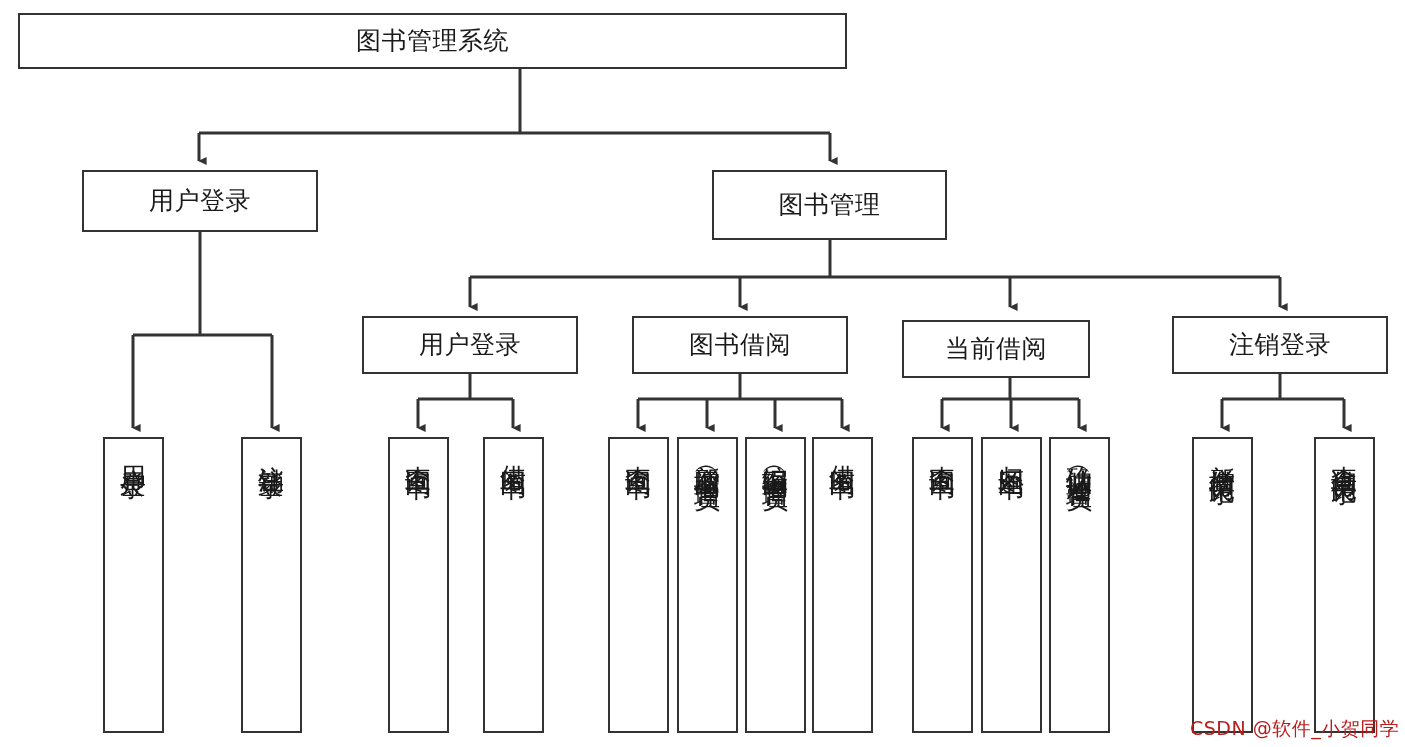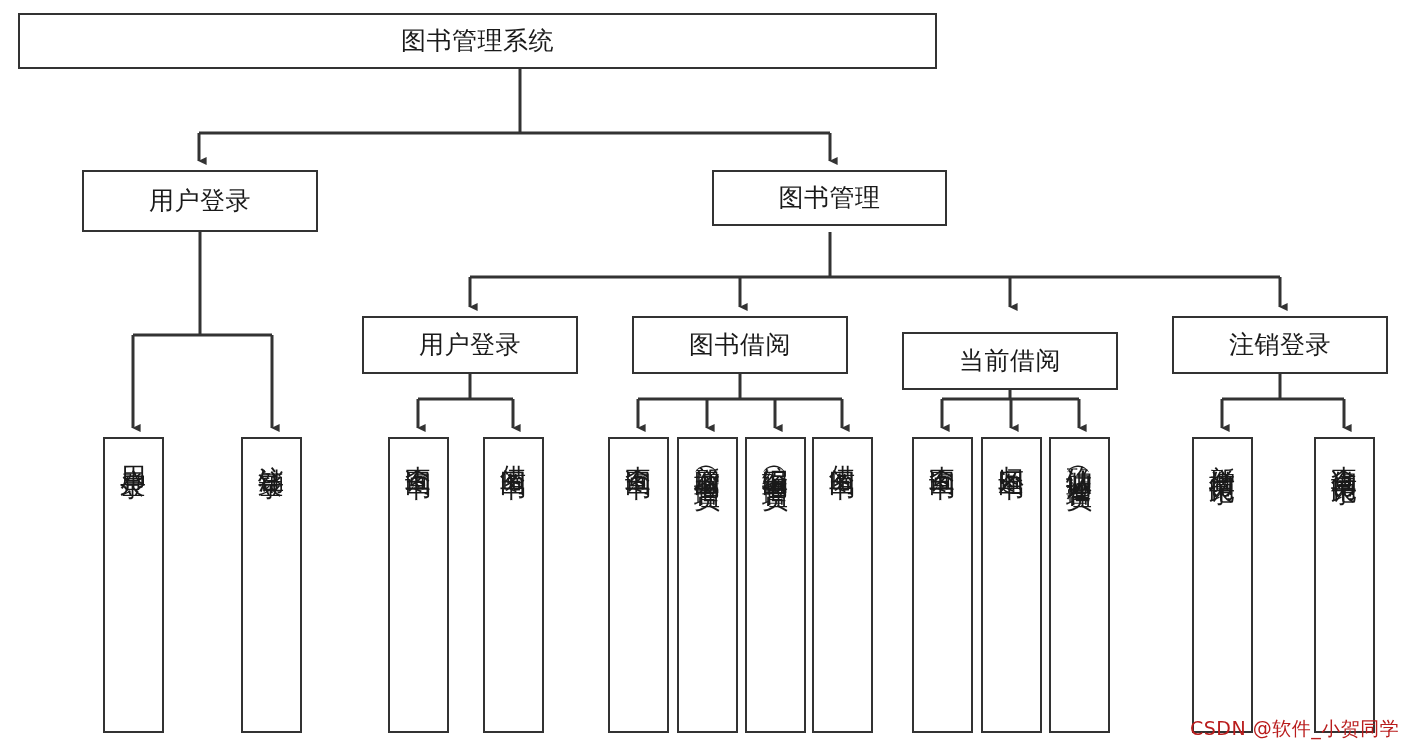--- a/index.html
+++ b/index.html
@@ -113,38 +113,38 @@
       <path d="M 1011 399 L 1011 428" marker-end="url(#arrowhead)"></path>
       <path d="M 1079 399 L 1079 428" marker-end="url(#arrowhead)"></path>
 
       <path d="M 1280 374 L 1280 399"></path>
       <path d="M 1222 399 L 1344 399"></path>
       <path d="M 1222 399 L 1222 428" marker-end="url(#arrowhead)"></path>
       <path d="M 1344 399 L 1344 428" marker-end="url(#arrowhead)"></path>
     </g>
   </svg>
 
-  <div class="node horizontal" style="left:18px; top:13px; width:919px; height:56px;">
+  <div class="node horizontal" style="left:18px; top:13px; width:829px; height:56px;">
     <span class="node-label">图书管理系统</span>
   </div>
 
   <div class="node horizontal" style="left:82px; top:170px; width:236px; height:62px;">
     <span class="node-label">用户登录</span>
   </div>
-  <div class="node horizontal" style="left:712px; top:170px; width:235px; height:56px;">
+  <div class="node horizontal" style="left:712px; top:170px; width:235px; height:70px;">
     <span class="node-label">图书管理</span>
   </div>
 
   <div class="node horizontal" style="left:362px; top:316px; width:216px; height:58px;">
     <span class="node-label">用户登录</span>
   </div>
   <div class="node horizontal" style="left:632px; top:316px; width:216px; height:58px;">
     <span class="node-label">图书借阅</span>
   </div>
-  <div class="node horizontal" style="left:902px; top:332px; width:216px; height:58px;">
+  <div class="node horizontal" style="left:902px; top:320px; width:188px; height:58px;">
     <span class="node-label">当前借阅</span>
   </div>
   <div class="node horizontal" style="left:1172px; top:316px; width:216px; height:58px;">
     <span class="node-label">注销登录</span>
   </div>
 
   <div class="node vertical" style="left:103px; top:437px; width:61px; height:296px;">
     <span class="node-label">用户登录</span>
   </div>
   <div class="node vertical" style="left:241px; top:437px; width:61px; height:296px;">

